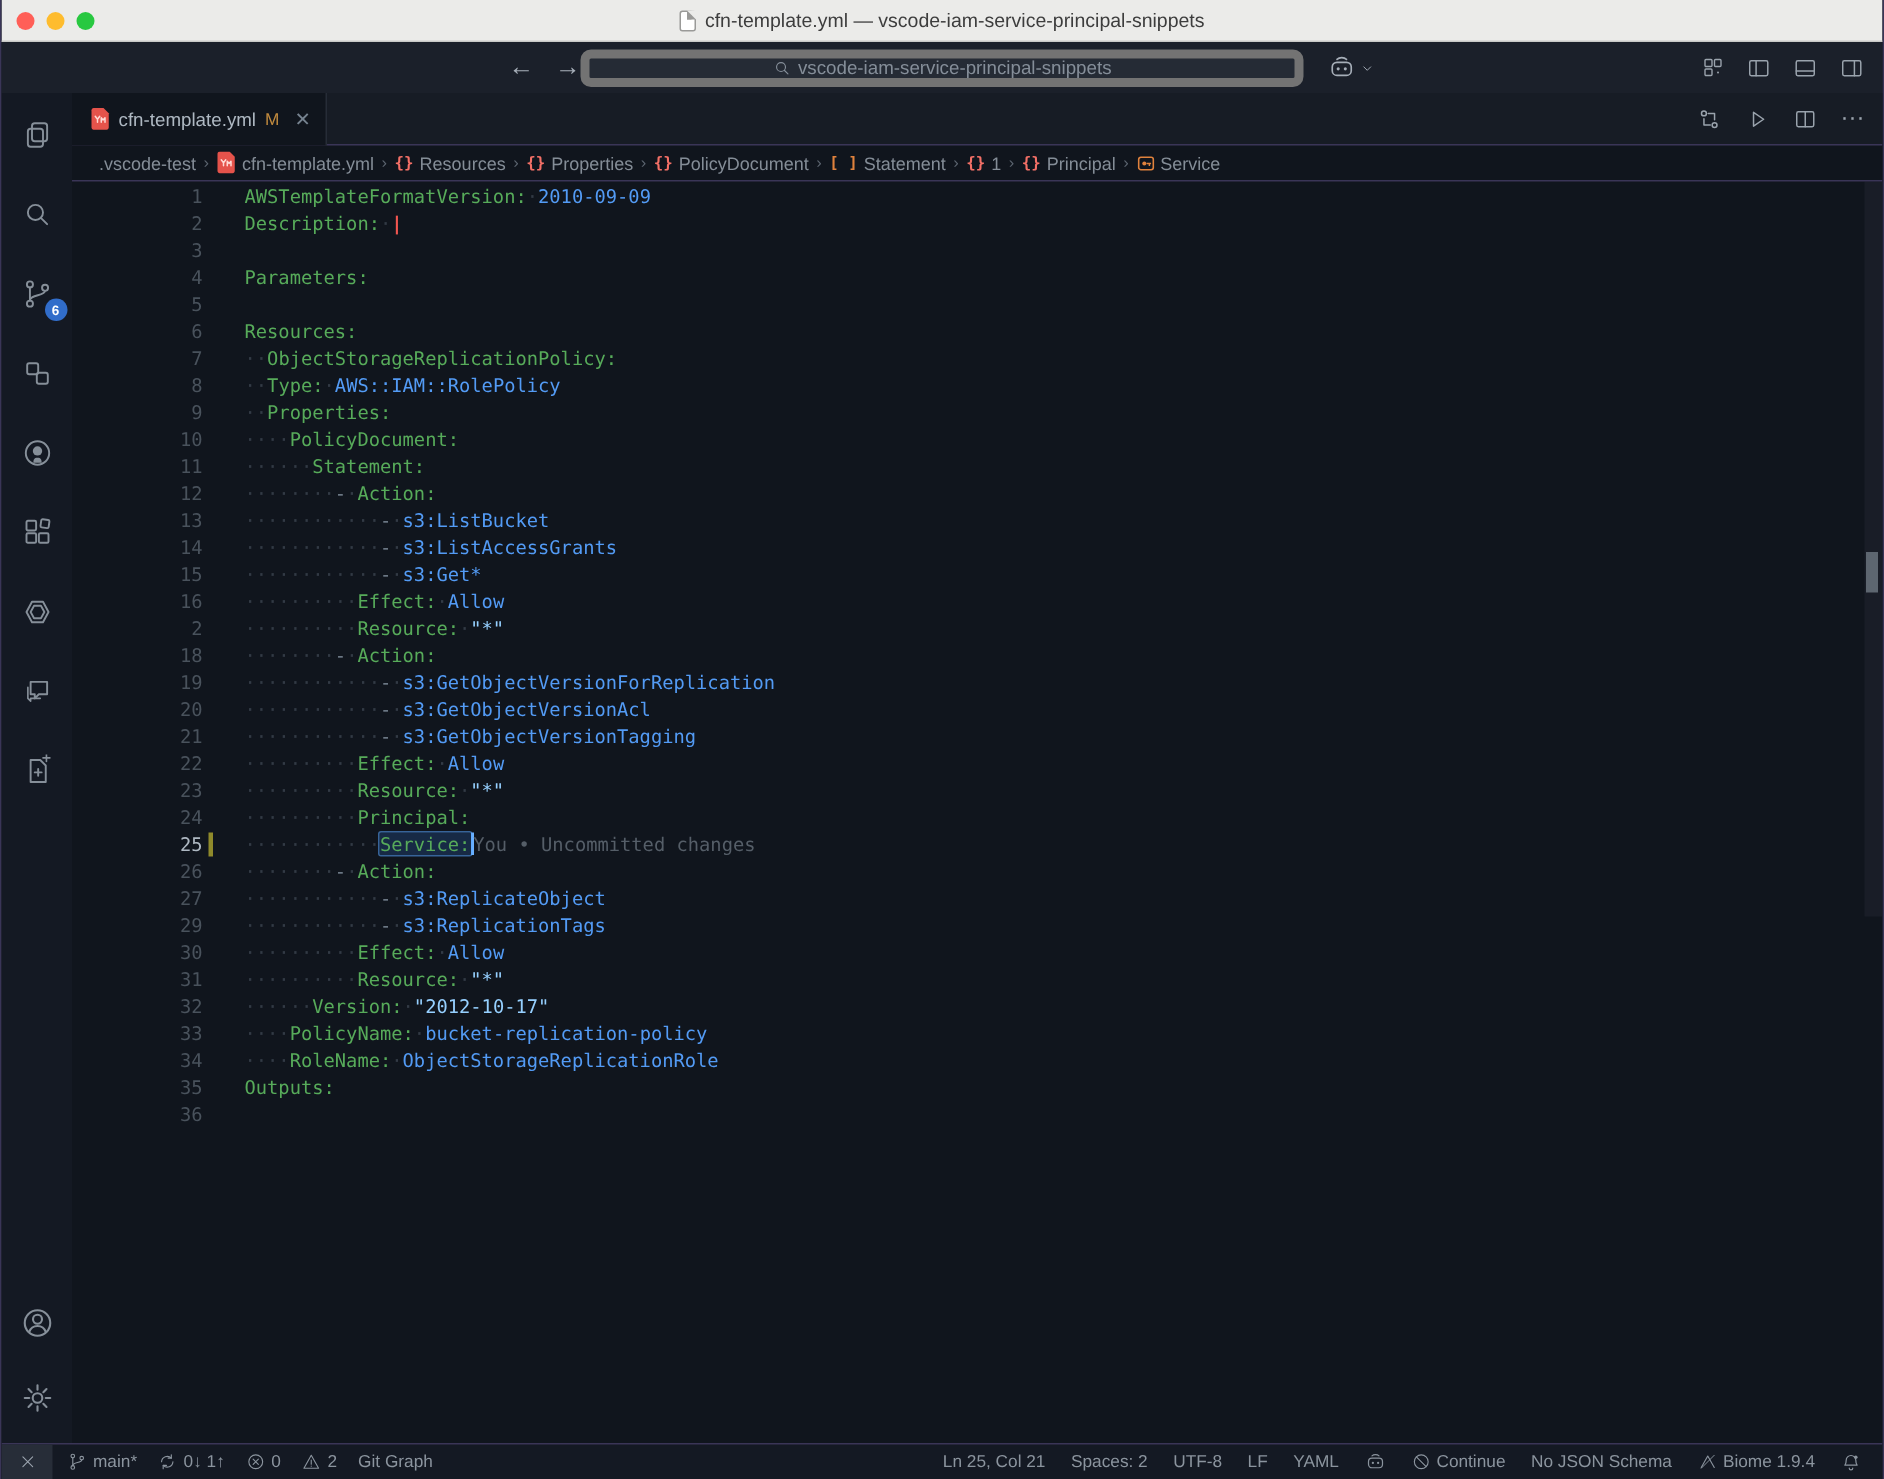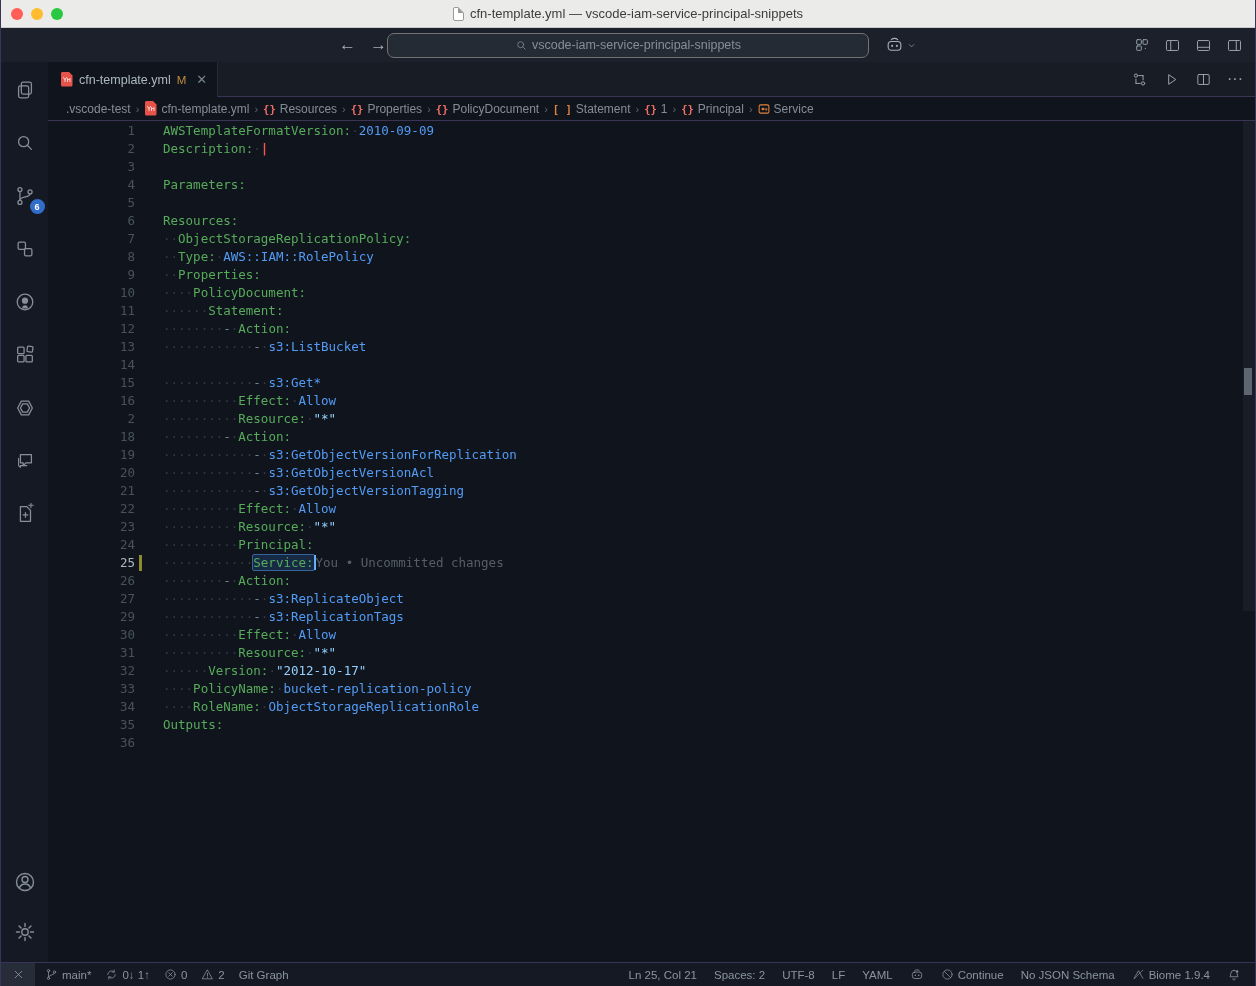--- a/index.html
+++ b/index.html
@@ -23,21 +23,21 @@
   .light.r{background:#ff5f57;} .light.y{background:#febc2e;} .light.g{background:#28c840;}
   .win-title{position:absolute;left:0;right:0;text-align:center;font-size:13px;color:#3d3d3d;
              display:flex;justify-content:center;align-items:center;gap:6px;pointer-events:none;}
   .proxy-icon{width:11px;height:14px;border:1px solid #9a9a98;border-radius:2px;background:#fff;position:relative;}
   .proxy-icon:after{content:"";position:absolute;right:-1px;top:-1px;border:3px solid #ebebe9;
                     border-left-color:#9a9a98;border-bottom-color:#9a9a98;}
   
   .toolbar{height:34px;background:var(--chrome);display:flex;align-items:center;position:relative;}
   .nav-arrows{position:absolute;left:338px;display:flex;gap:14px;color:#a6aeb8;font-size:17px;}
   .nav-arrows .arrow{cursor:default;}
-  .cmd-center{margin:16px auto;width:482px;height:25px;background:#252b35;border:1px solid #737373;
+  .cmd-center{margin:16px auto;width:482px;height:25px;background:#252b35;border:6px solid #737373;
               border-radius:7px;display:flex;align-items:center;justify-content:center;gap:4px;
               color:#858e99;font-size:12.5px;}
   .copilot-box{position:absolute;left:884px;display:flex;align-items:center;gap:2px;color:#a6aeb8;}
   .layout-icons{position:absolute;right:12px;display:flex;gap:14px;color:var(--ui-icon);}
   
   .main{display:flex;height:900px;}
   .activitybar{width:47px;background:var(--activity);display:flex;flex-direction:column;align-items:center;
                padding-top:14px;color:#868f99;}
   .act-top{display:flex;flex-direction:column;gap:25px;align-items:center;}
   .act-bottom{margin-top:auto;display:flex;flex-direction:column;gap:22px;align-items:center;padding-bottom:16px;}
@@ -378,21 +378,21 @@
           <div class="line"><span class="numwrap">4</span><span class="codetext"><span class="tk-k">Parameters:</span></span></div>
           <div class="line"><span class="numwrap">5</span><span class="codetext"></span></div>
           <div class="line"><span class="numwrap">6</span><span class="codetext"><span class="tk-k">Resources:</span></span></div>
           <div class="line"><span class="numwrap">7</span><span class="codetext"><span class="tk-w">··</span><span class="tk-k">ObjectStorageReplicationPolicy:</span></span></div>
           <div class="line"><span class="numwrap">8</span><span class="codetext"><span class="tk-w">··</span><span class="tk-k">Type:</span><span class="tk-w">·</span><span class="tk-v">AWS::IAM::RolePolicy</span></span></div>
           <div class="line"><span class="numwrap">9</span><span class="codetext"><span class="tk-w">··</span><span class="tk-k">Properties:</span></span></div>
           <div class="line"><span class="numwrap">10</span><span class="codetext"><span class="tk-w">····</span><span class="tk-k">PolicyDocument:</span></span></div>
           <div class="line"><span class="numwrap">11</span><span class="codetext"><span class="tk-w">······</span><span class="tk-k">Statement:</span></span></div>
           <div class="line"><span class="numwrap">12</span><span class="codetext"><span class="tk-w">········</span><span class="tk-d">-</span><span class="tk-w">·</span><span class="tk-k">Action:</span></span></div>
           <div class="line"><span class="numwrap">13</span><span class="codetext"><span class="tk-w">············</span><span class="tk-d">-</span><span class="tk-w">·</span><span class="tk-v">s3:ListBucket</span></span></div>
-          <div class="line"><span class="numwrap">14</span></div>
+          <div class="line"><span class="numwrap">14</span><span class="codetext"><span class="tk-w">············</span><span class="tk-d">-</span><span class="tk-w">·</span><span class="tk-v">s3:ListAccessGrants</span></span></div>
           <div class="line"><span class="numwrap">15</span><span class="codetext"><span class="tk-w">············</span><span class="tk-d">-</span><span class="tk-w">·</span><span class="tk-v">s3:Get*</span></span></div>
           <div class="line"><span class="numwrap">16</span><span class="codetext"><span class="tk-w">··········</span><span class="tk-k">Effect:</span><span class="tk-w">·</span><span class="tk-v">Allow</span></span></div>
           <div class="line"><span class="numwrap">2</span><span class="codetext"><span class="tk-w">··········</span><span class="tk-k">Resource:</span><span class="tk-w">·</span><span class="tk-s">"*"</span></span></div>
           <div class="line"><span class="numwrap">18</span><span class="codetext"><span class="tk-w">········</span><span class="tk-d">-</span><span class="tk-w">·</span><span class="tk-k">Action:</span></span></div>
           <div class="line"><span class="numwrap">19</span><span class="codetext"><span class="tk-w">············</span><span class="tk-d">-</span><span class="tk-w">·</span><span class="tk-v">s3:GetObjectVersionForReplication</span></span></div>
           <div class="line"><span class="numwrap">20</span><span class="codetext"><span class="tk-w">············</span><span class="tk-d">-</span><span class="tk-w">·</span><span class="tk-v">s3:GetObjectVersionAcl</span></span></div>
           <div class="line"><span class="numwrap">21</span><span class="codetext"><span class="tk-w">············</span><span class="tk-d">-</span><span class="tk-w">·</span><span class="tk-v">s3:GetObjectVersionTagging</span></span></div>
           <div class="line"><span class="numwrap">22</span><span class="codetext"><span class="tk-w">··········</span><span class="tk-k">Effect:</span><span class="tk-w">·</span><span class="tk-v">Allow</span></span></div>
           <div class="line"><span class="numwrap">23</span><span class="codetext"><span class="tk-w">··········</span><span class="tk-k">Resource:</span><span class="tk-w">·</span><span class="tk-s">"*"</span></span></div>
           <div class="line"><span class="numwrap">24</span><span class="codetext"><span class="tk-w">··········</span><span class="tk-k">Principal:</span></span></div>

